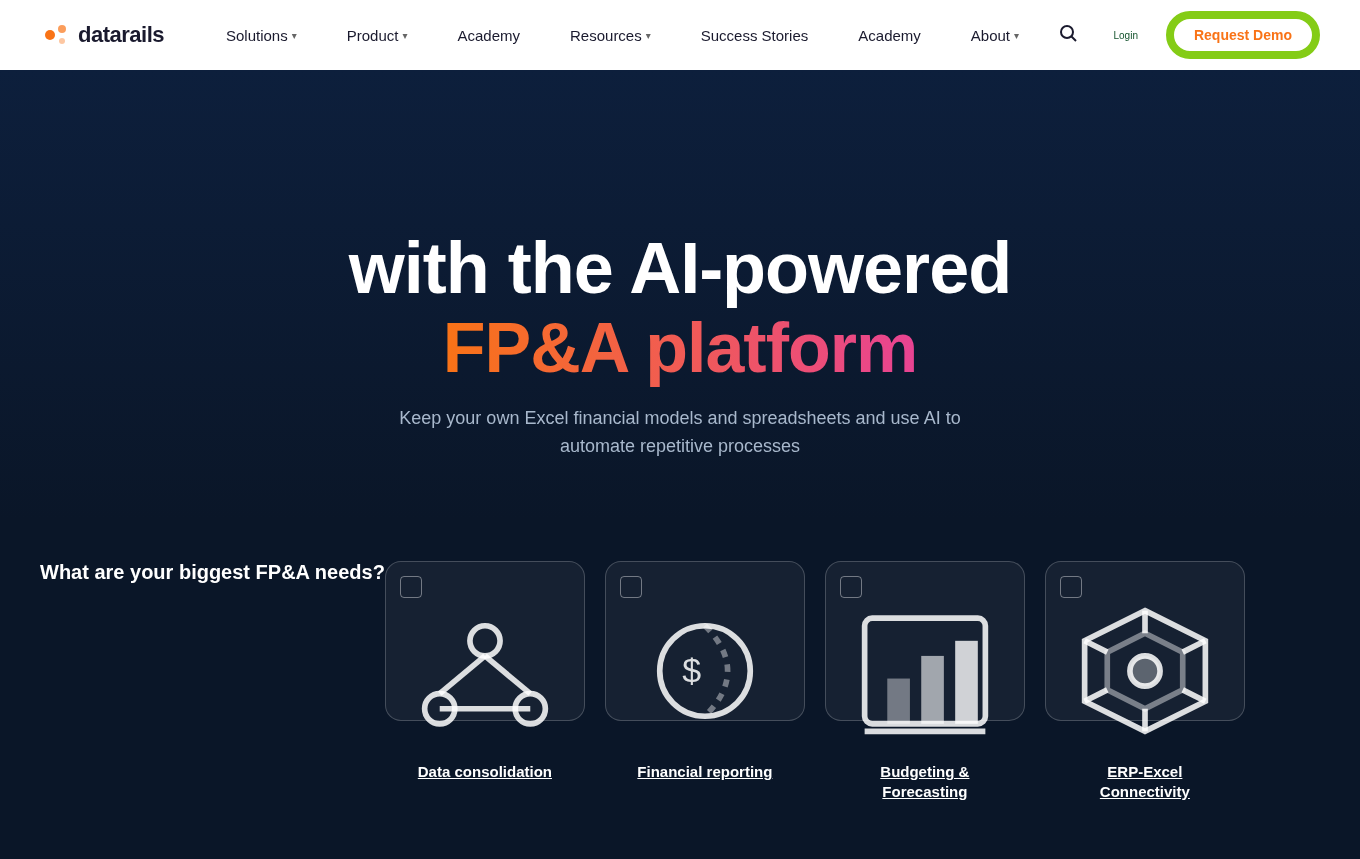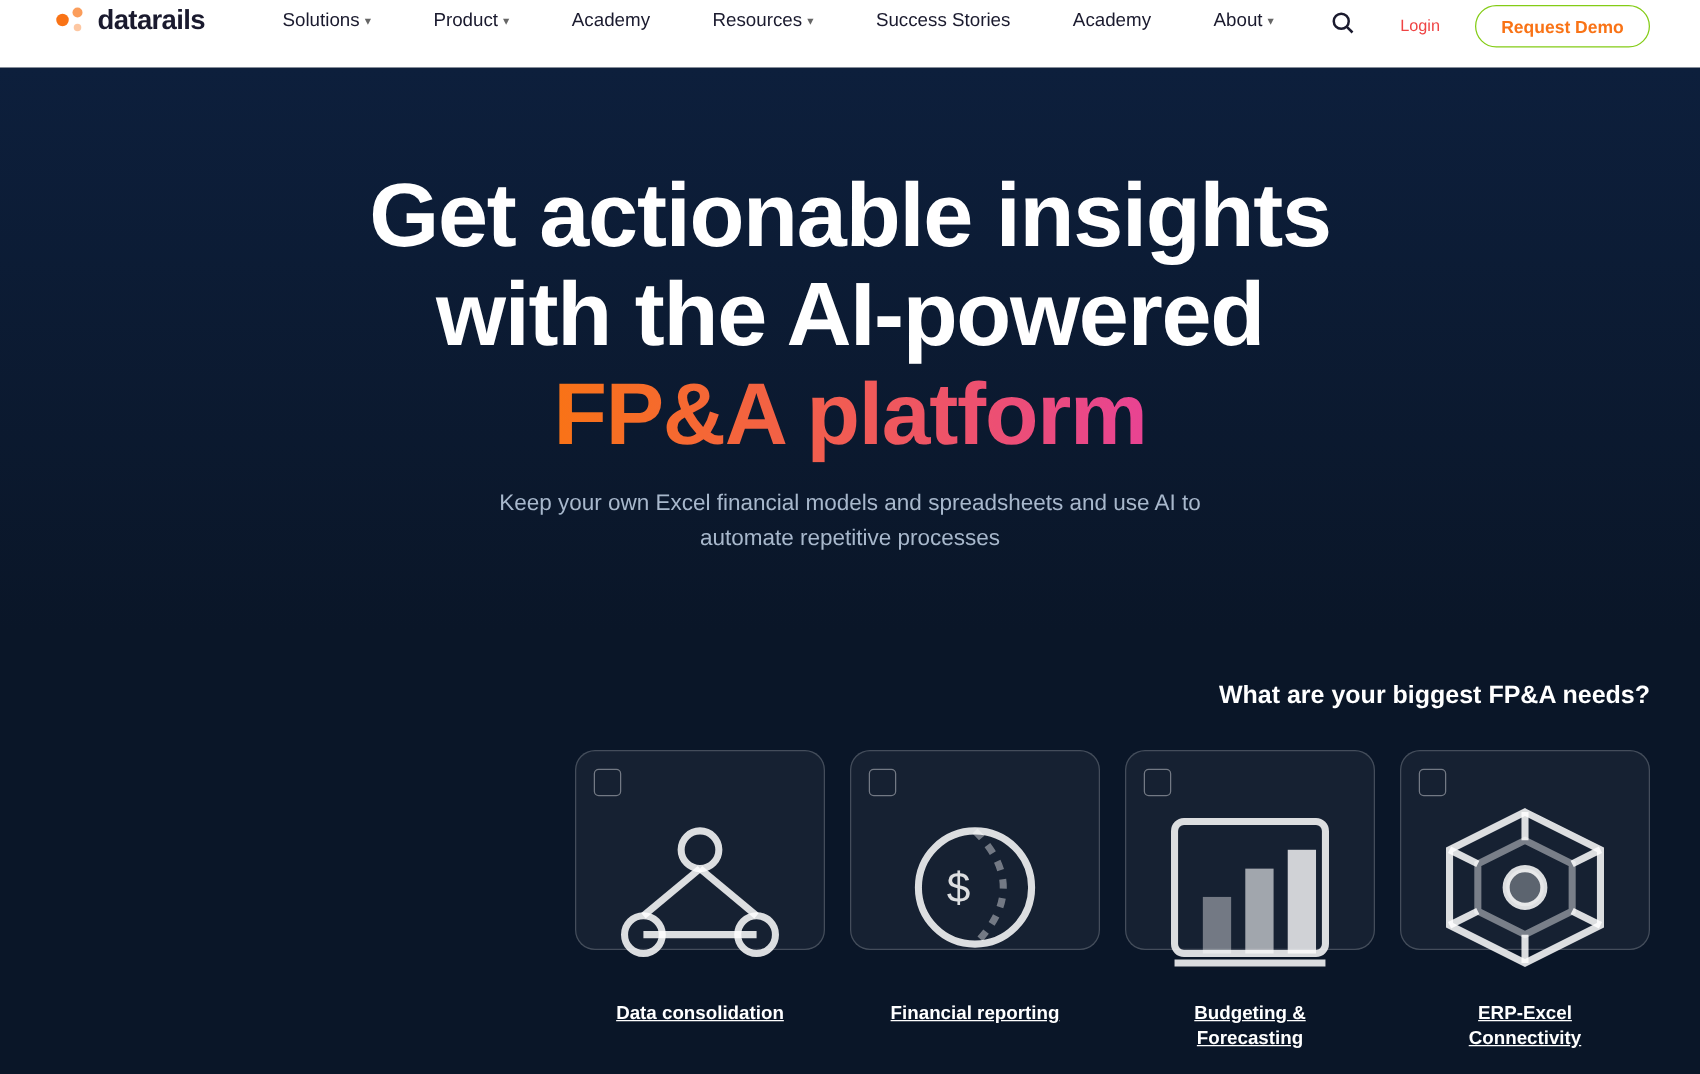--- a/index.html
+++ b/index.html
@@ -9,23 +9,23 @@
       color: #fff;
       min-height: 859px;
       width: 1360px;
       overflow-x: hidden;
     }
 
     
     nav {
       background: #fff;
       display: flex;
-      align-items: flex-start;
+      align-items: center;
       padding: 0 40px;
-      height: 54px;
+      height: 70px;
       gap: 0;
       position: relative;
       z-index: 10;
     }
     .logo-area {
       display: flex;
       align-items: center;
       margin-right: 48px;
     }
     .logo-text {
@@ -65,29 +65,29 @@
       background: none;
       border: none;
       cursor: pointer;
       padding: 8px;
       color: #1a1a2e;
       font-size: 18px;
     }
     .login-btn {
       background: none;
       border: none;
-      font-size: 13px;
+      font-size: 10px;
       font-weight: 500;
-      color: #ef4444;
+      color: #14532d;
       cursor: pointer;
       padding: 8px 12px;
     }
     .demo-btn {
       background: none;
-      border: 1px solid #84cc16;
+      border: 8px solid #84cc16;
       color: #f97316;
       font-size: 14px;
       font-weight: 600;
       padding: 8px 20px;
       border-radius: 24px;
       cursor: pointer;
       white-space: nowrap;
     }
 
     
@@ -121,22 +121,22 @@
       margin-top: 16px;
       font-size: 18px;
       color: #a8b8cc;
       line-height: 1.6;
       max-width: 600px;
     }
 
     
     .needs-section {
       display: flex;
-      flex-direction: column;
-      align-items: flex-end;
+      flex-direction: row;
+      align-items: flex-start;
       padding: 40px 40px 60px;
     }
     .needs-title {
       font-size: 20px;
       font-weight: 700;
       color: #fff;
       margin-bottom: 32px;
     }
     .cards-row {
       display: flex;
@@ -250,21 +250,21 @@
         <line x1="13.5" y1="13.5" x2="18" y2="18"></line>
       </svg>
     </button>
     <button class="login-btn">Login</button>
     <button class="demo-btn">Request Demo</button>
   </div>
 </nav>
 
 <section class="hero">
   <h1 class="hero-title">
-    <span>Get actionable insights</span><br>
+    <br>
     <span>with the AI-powered</span><br>
     <span class="hero-title-highlight">FP&amp;A platform</span>
   </h1>
   <p class="hero-subtitle">Keep your own Excel financial models and spreadsheets and use AI to automate repetitive processes</p>
 </section>
 
 <section class="needs-section">
   <h2 class="needs-title">What are your biggest FP&amp;A needs?</h2>
   <div class="cards-row">
 

